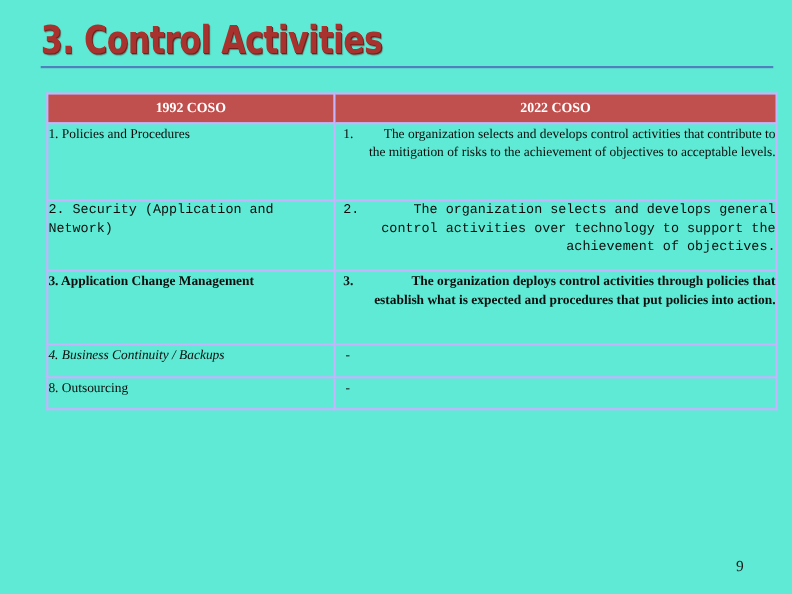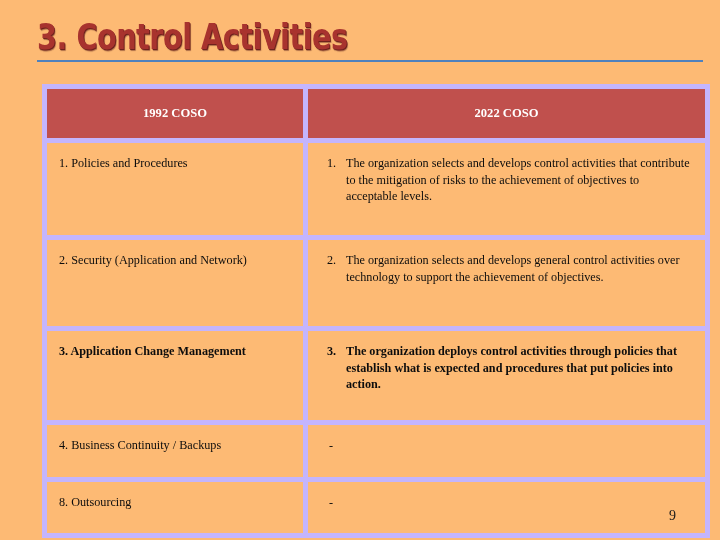--- a/index.html
+++ b/index.html
@@ -8,21 +8,21 @@
     padding: 0;
     background: #ffffff;
   }
   body {
     font-family: "Liberation Serif", "DejaVu Serif", serif;
   }
   #slide {
     position: relative;
     width: 720px;
     height: 540px;
-    background: #fdba74;
+    background: #5eead4;
     overflow: hidden;
   }
 
   
   #slide-title {
     position: absolute;
     left: 37px;
     top: 17px;
     width: 640px;
     height: 42px;
@@ -56,23 +56,23 @@
     width: 663px;
     border-collapse: collapse;
     table-layout: fixed;
     font-size: 12.2px;
   }
   #coso-table col.c1 { width: 261px; }
   #coso-table col.c2 { width: 402px; }
 
   #coso-table th,
   #coso-table td {
-    border: 5px solid #c4b5fd;
+    border: 2px solid #c4b5fd;
     vertical-align: top;
-    padding: 12px;
+    padding: 0;
   }
 
   thead th {
     background: #c0504d;
     color: #ffffff;
     font-weight: bold;
     font-size: 12.6px;
     text-align: center;
     height: 25px;
     line-height: 25px;
@@ -100,32 +100,32 @@
   }
   .numlist .num {
     flex: 0 0 auto;
     width: 26px;
     padding-left: 7px;
     box-sizing: border-box;
     text-align: left;
   }
   .numlist .txt {
     flex: 1 1 auto;
-    text-align: left;
+    text-align: right;
   }
   .dash-cell {
     padding-left: 9px;
     line-height: 16.5px;
   }
 
   
   tr.r1 td { height: 68px; }
-  tr.r2 td { height: 62px; }
+  tr.r2 td { height: 62px; font-family: Liberation Mono, monospace; }
   tr.r3 td { height: 65px; font-weight: bold; }
-  tr.r4 td { height: 28px; }
+  tr.r4 td { height: 28px; font-style: italic; }
   tr.r5 td { height: 27px; }
 
   
   #page-number {
     position: absolute;
     right: 44px;
     top: 508px;
     font-size: 14px;
     color: #1a1a1a;
     text-align: right;

